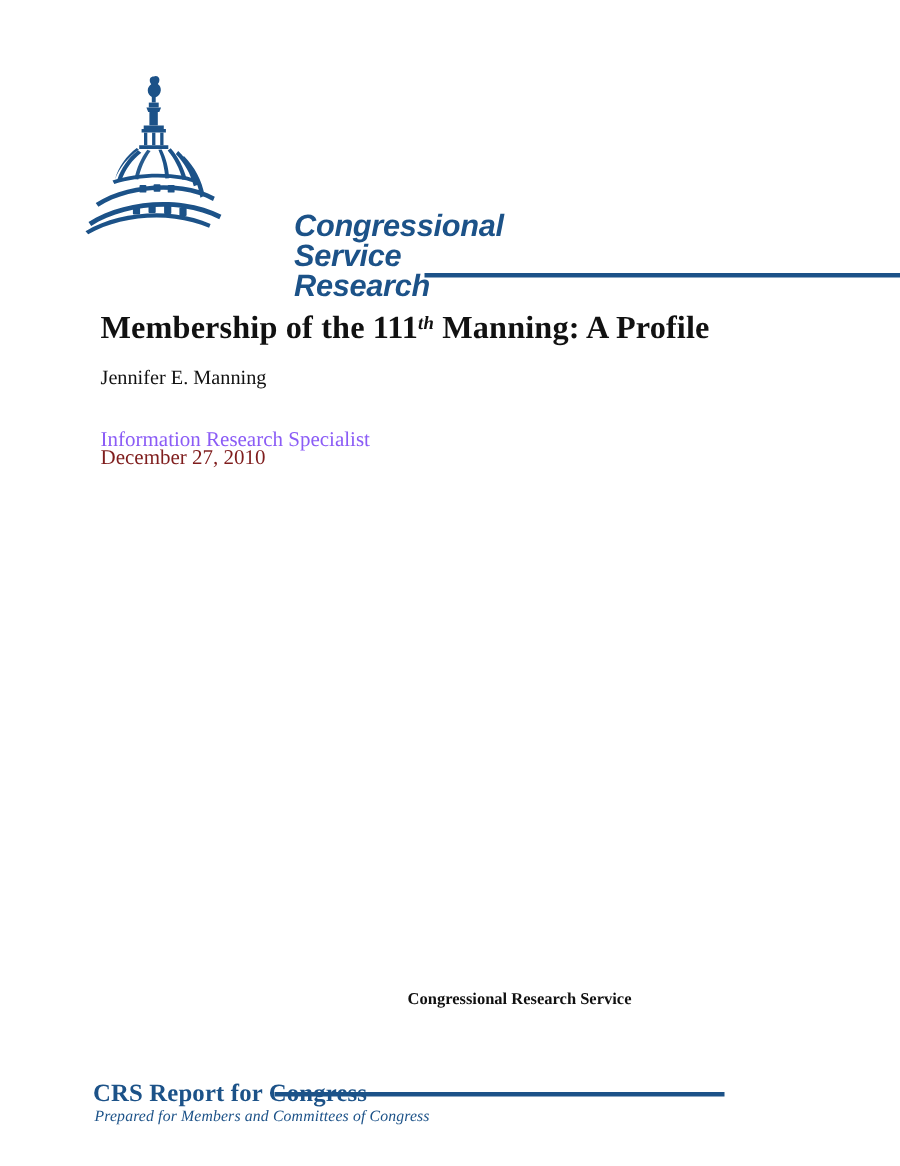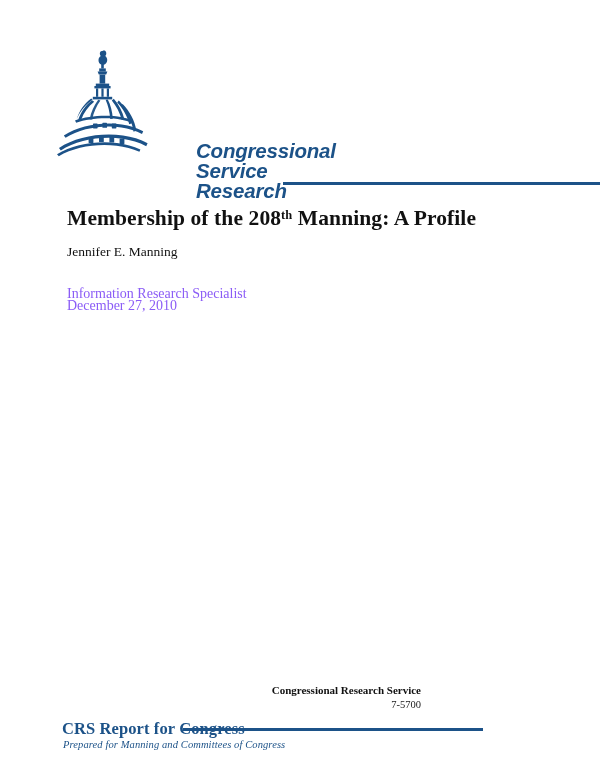--- a/index.html
+++ b/index.html
@@ -71,20 +71,21 @@
     font-size: 21.5px;
     font-weight: bold;
     line-height: 26px;
     letter-spacing: 0.1px;
     color: #111111;
   }
   .doc-title sup {
     font-size: 0.58em;
     vertical-align: 0.52em;
     font-weight: bold;
+    font-style: italic;
   }
 
   
   .author-name {
     position: absolute;
     left: 67px;
     top: 227px;
     font-size: 13.5px;
     font-weight: normal;
     line-height: 17px;
@@ -98,37 +99,36 @@
     line-height: 18px;
     color: #8b5cf6;
     margin-top: 24px;
   }
   .doc-date {
     position: absolute;
     left: 67px;
     top: 281px;
     font-size: 14px;
     line-height: 18px;
-    color: #8b5cf6;
+    color: #7f1d1d;
   }
 
   
   .footer-contact {
     position: absolute;
     right: 55px;
     top: 643px;
     width: 320px;
     text-align: right;
   }
   .footer-contact .fc-org {
     font-size: 11px;
     font-weight: bold;
     line-height: 15px;
     color: #111111;
-    margin-top: 24px;
   }
   .footer-contact .fc-line {
     font-size: 10.5px;
     line-height: 14px;
     color: #1a1a1a;
   }
 
   
   .banner {
     position: absolute;
@@ -240,30 +240,29 @@
 
     <div class="logo-wordmark">
       <div>Congressional</div>
       <div>Service</div>
       <div>Research</div>
     </div>
 
     <div class="logo-rule"></div>
   </div>
 
-  <h1 class="doc-title"><span>Membership of the 208</span><sup>th</sup><span> Manning: A Profile</span></h1>
+  <h1 class="doc-title"><span>Membership of the 111</span><sup>th</sup><span> Manning: A Profile</span></h1>
 
   <div class="author-name">Jennifer E. Manning</div>
   <div class="author-role">Information Research Specialist</div>
   <div class="doc-date">December 27, 2010</div>
 
   <div class="footer-contact">
     <div class="fc-org">Congressional Research Service</div>
-    <div class="fc-line">7-5700</div>
   </div>
 
   <div class="banner">
     <div class="banner-title">CRS Report for Congress</div>
-    <div class="banner-sub">Prepared for Manning and Committees of Congress</div>
+    <div class="banner-sub">Prepared for Members and Committees of Congress</div>
   </div>
   <div class="banner-rule"></div>
 
 </div>
 
 </body></html>

